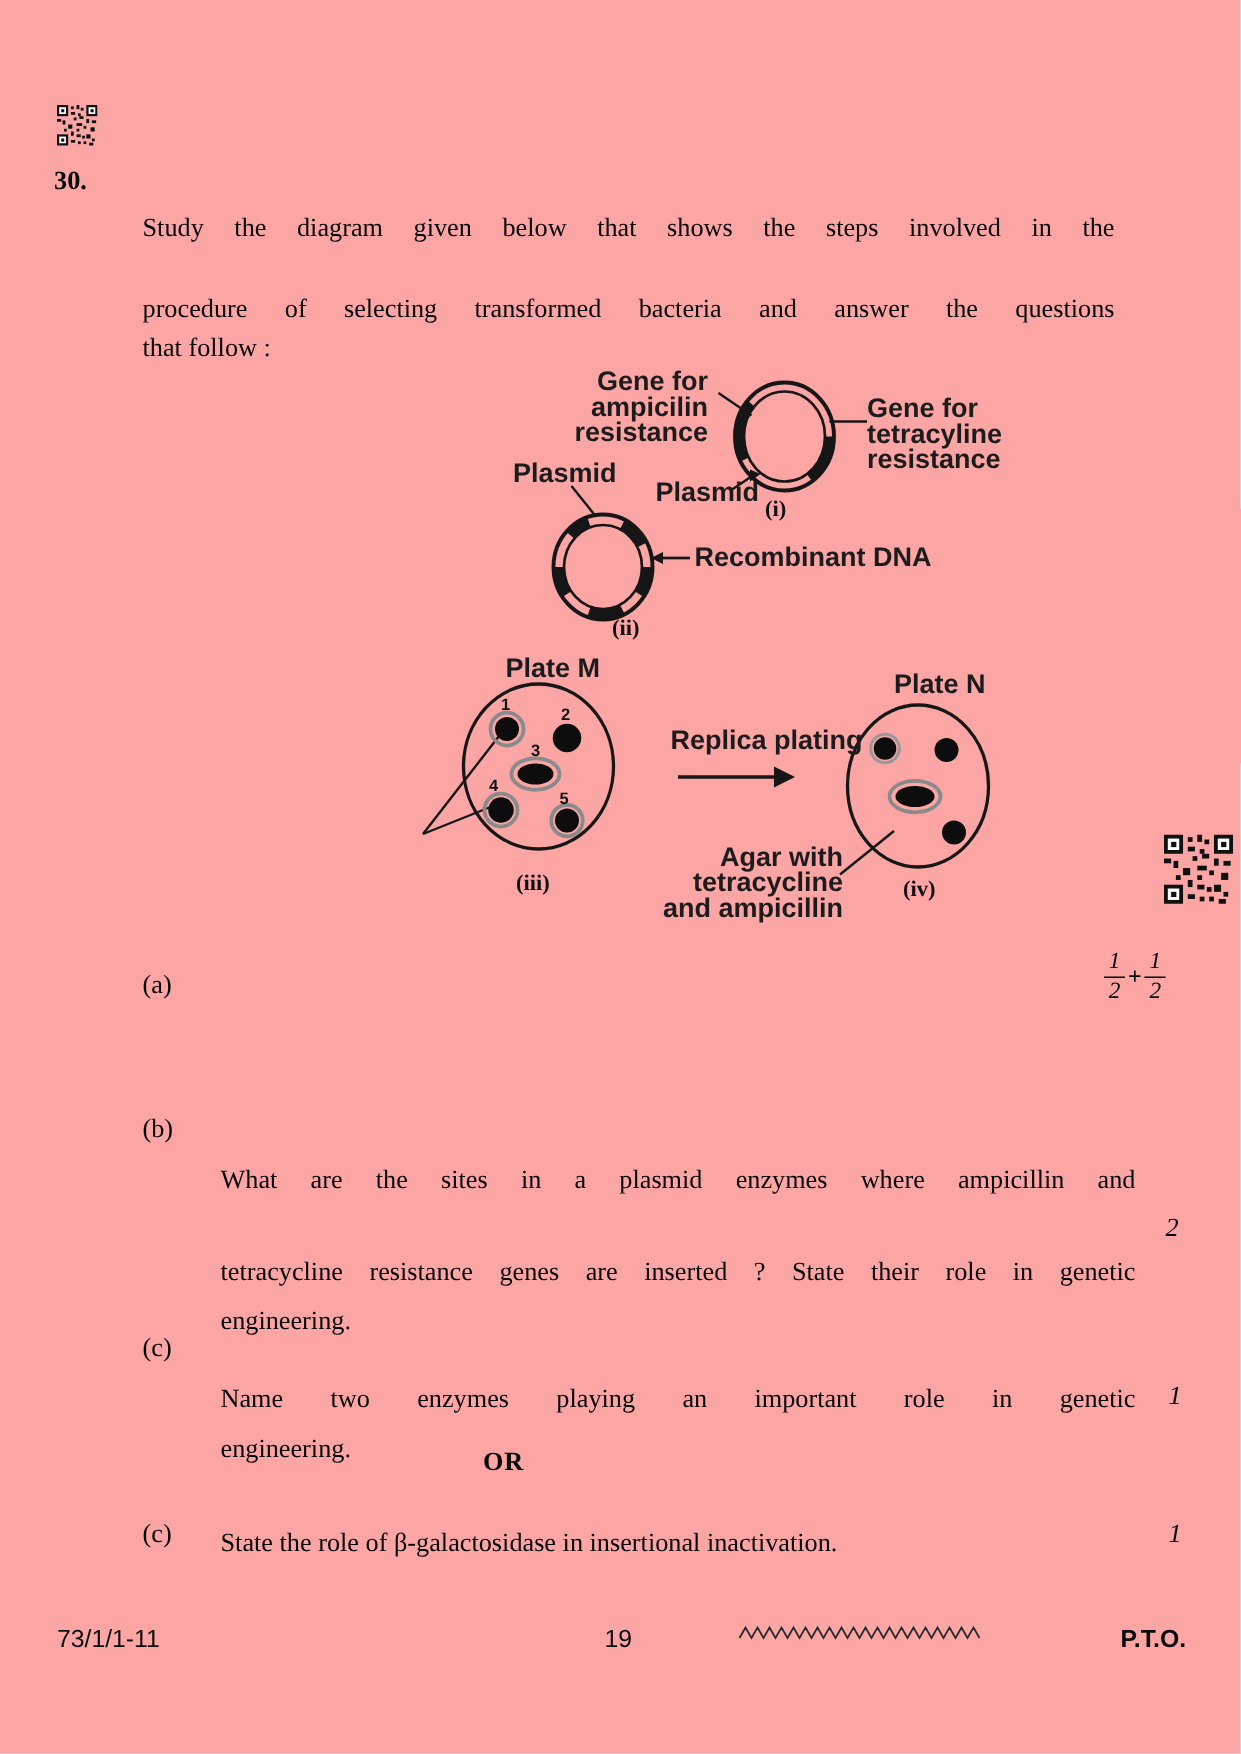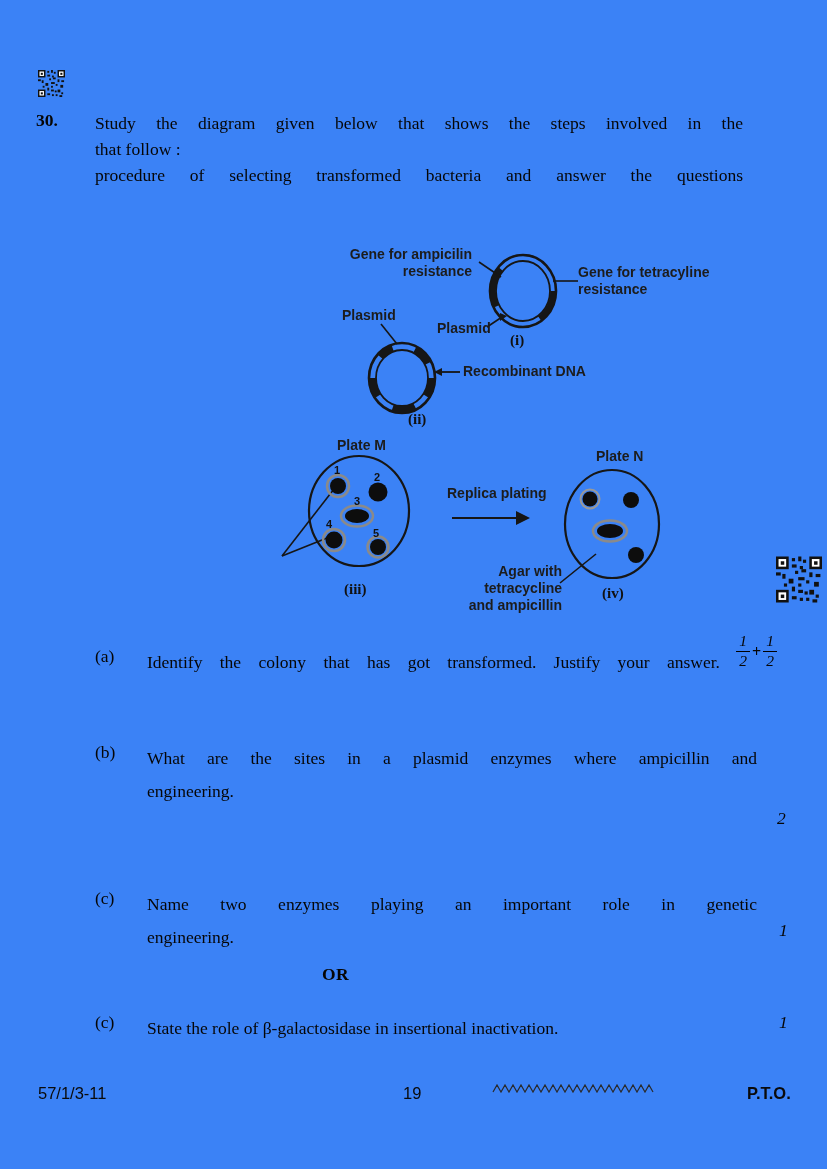--- a/index.html
+++ b/index.html
@@ -1,39 +1,39 @@
 <!DOCTYPE html>
 <html><head>
 <meta charset="utf-8">
 <style>
   html,body{margin:0;padding:0;background:#e8e8e8;}
   .page{
-    position:relative;width:827px;height:1169px;background:#3b82f6;
+    position:relative;width:827px;height:1169px;background:#fca5a5;
     font-family:"Liberation Serif",serif;color:#060606;overflow:hidden;
     margin:0 auto;
   }
   
   .qnum{position:absolute;left:36px;top:110px;font-size:17.5px;font-weight:bold;}
   .qtext{position:absolute;left:95px;top:110px;width:648px;}
   .qtext .bline{font-size:17.5px;line-height:26px;height:26px;}
-  .just{text-align:justify;text-align-last:justify;}
+  .just{text-align:justify;text-align-last:justify;margin-top:28px;}
   .plabel{position:absolute;font-size:17.5px;}
   .ptext{position:absolute;left:147px;font-size:17.5px;}
   .ptext .bline{line-height:33px;height:33px;}
   .marks{position:absolute;font-size:17.5px;font-style:italic;}
   .orword{position:absolute;left:274px;top:964px;font-size:17.5px;font-weight:bold;letter-spacing:.5px;margin-left:48px;}
   
   .fracmarks{position:absolute;left:736px;top:633px;display:flex;align-items:center;font-style:italic;}
   .frac{display:inline-flex;flex-direction:column;align-items:center;font-size:15.5px;line-height:1.05;}
   .fbar{width:14px;border-top:1.5px solid #000;margin:1.5px 0;}
   .fplus{font-size:16px;font-weight:bold;font-style:normal;margin:0 2px;padding-top:2px;}
   
   .dlabel{
     position:absolute;font-family:"Liberation Sans",sans-serif;
-    font-size:14px;font-weight:600;color:#1c1c1c;line-height:17px;white-space:pre-line;
+    font-size:18px;font-weight:600;color:#1c1c1c;line-height:17px;white-space:pre-line;
   }
   .ra{text-align:right;}
   .ctr{text-align:center;}
   .roman{position:absolute;font-family:"Liberation Serif",serif;font-size:15px;font-weight:bold;color:#111;}
   .colnum{position:absolute;font-family:"Liberation Sans",sans-serif;font-size:11px;font-weight:700;color:#111;}
   
   .diag{position:absolute;left:0;top:0;pointer-events:none;}
   
   .foot{position:absolute;font-family:"Liberation Sans",sans-serif;font-size:16.5px;color:#0a0a0a;}
   .qr{position:absolute;}
@@ -86,22 +86,22 @@
     <use href="#qrpat"></use>
   </svg>
 
   <svg class="qr" style="left:776px;top:556px" width="46" height="47" viewBox="0 0 29 29">
     <use href="#qrpat"></use>
   </svg>
 
   <div class="qnum">30.</div>
   <div class="qtext">
     <div class="bline just">Study the diagram given below that shows the steps involved in the</div>
+    <div class="bline just">procedure of selecting transformed bacteria and answer the questions</div>
     <div class="bline">that follow :</div>
-    <div class="bline just">procedure of selecting transformed bacteria and answer the questions</div>
   </div>
 
   <svg class="diag" width="827" height="1169" viewBox="0 0 827 1169">
     <g stroke="#161616" fill="none" stroke-width="2">
 
       <g>
         <ellipse cx="523" cy="291" rx="33" ry="36" stroke-width="2.6"></ellipse>
         <ellipse cx="523" cy="291" rx="27" ry="30" stroke-width="1.8"></ellipse>
         <ellipse cx="523" cy="291" rx="30" ry="33" stroke-width="5.5" pathLength="100" stroke-dasharray="16 26 20 38"></ellipse>
       </g>
@@ -172,59 +172,57 @@
   <div class="roman" style="left:344px;top:581px">(iii)</div>
   <div class="roman" style="left:602px;top:585px">(iv)</div>
 
   <div class="colnum" style="left:334px;top:464px">1</div>
   <div class="colnum" style="left:374px;top:471px">2</div>
   <div class="colnum" style="left:354px;top:495px">3</div>
   <div class="colnum" style="left:326px;top:518px">4</div>
   <div class="colnum" style="left:373px;top:527px">5</div>
 
   <div class="plabel" style="left:95px;top:646px">(a)</div>
-  <div class="ptext" style="top:646px;width:573px">
-    <div class="bline just">Identify the colony that has got transformed. Justify your answer.</div>
-  </div>
   <div class="fracmarks">
     <span class="frac">
       <span>1</span>
       <span class="fbar"></span>
       <span>2</span>
     </span>
     <span class="fplus">+</span>
     <span class="frac">
       <span>1</span>
       <span class="fbar"></span>
       <span>2</span>
     </span>
   </div>
 
   <div class="plabel" style="left:95px;top:742px">(b)</div>
   <div class="ptext" style="top:742px;width:610px">
     <div class="bline just">What are the sites in a plasmid enzymes where ampicillin and</div>
+    <div class="bline just">tetracycline resistance genes are inserted ? State their role in genetic</div>
     <div class="bline">engineering.</div>
   </div>
   <div class="marks" style="left:777px;top:808px">2</div>
 
   <div class="plabel" style="left:95px;top:888px">(c)</div>
   <div class="ptext" style="top:888px;width:610px">
     <div class="bline just">Name two enzymes playing an important role in genetic</div>
     <div class="bline">engineering.</div>
   </div>
   <div class="marks" style="left:779px;top:920px">1</div>
 
   <div class="orword">OR</div>
 
   <div class="plabel" style="left:95px;top:1012px">(c)</div>
   <div class="ptext" style="top:1012px;width:610px">
     <div class="bline">State the role of β-galactosidase in insertional inactivation.</div>
   </div>
   <div class="marks" style="left:779px;top:1012px">1</div>
 
-  <div class="foot" style="left:38px;top:1084px">57/1/3-11</div>
+  <div class="foot" style="left:38px;top:1084px">73/1/1-11</div>
   <div class="foot" style="left:403px;top:1084px">19</div>
   <svg class="qr" style="left:492px;top:1082px" width="170" height="13" viewBox="0 0 170 13">
     <path d="M1,10 l4,-7 l4,7 l4,-7 l4,7 l4,-7 l4,7 l4,-7 l4,7 l4,-7 l4,7 l4,-7 l4,7 l4,-7 l4,7 l4,-7 l4,7 l4,-7 l4,7 l4,-7 l4,7 l4,-7 l4,7 l4,-7 l4,7 l4,-7 l4,7 l4,-7 l4,7 l4,-7 l4,7 l4,-7 l4,7 l4,-7 l4,7 l4,-7 l4,7 l4,-7 l4,7 l4,-7 l4,7" fill="none" stroke="#2a2a2a" stroke-width="1.2"></path>
   </svg>
   <div class="foot" style="left:747px;top:1084px;font-weight:600">P.T.O.</div>
 
 </div>
 
 </body></html>

